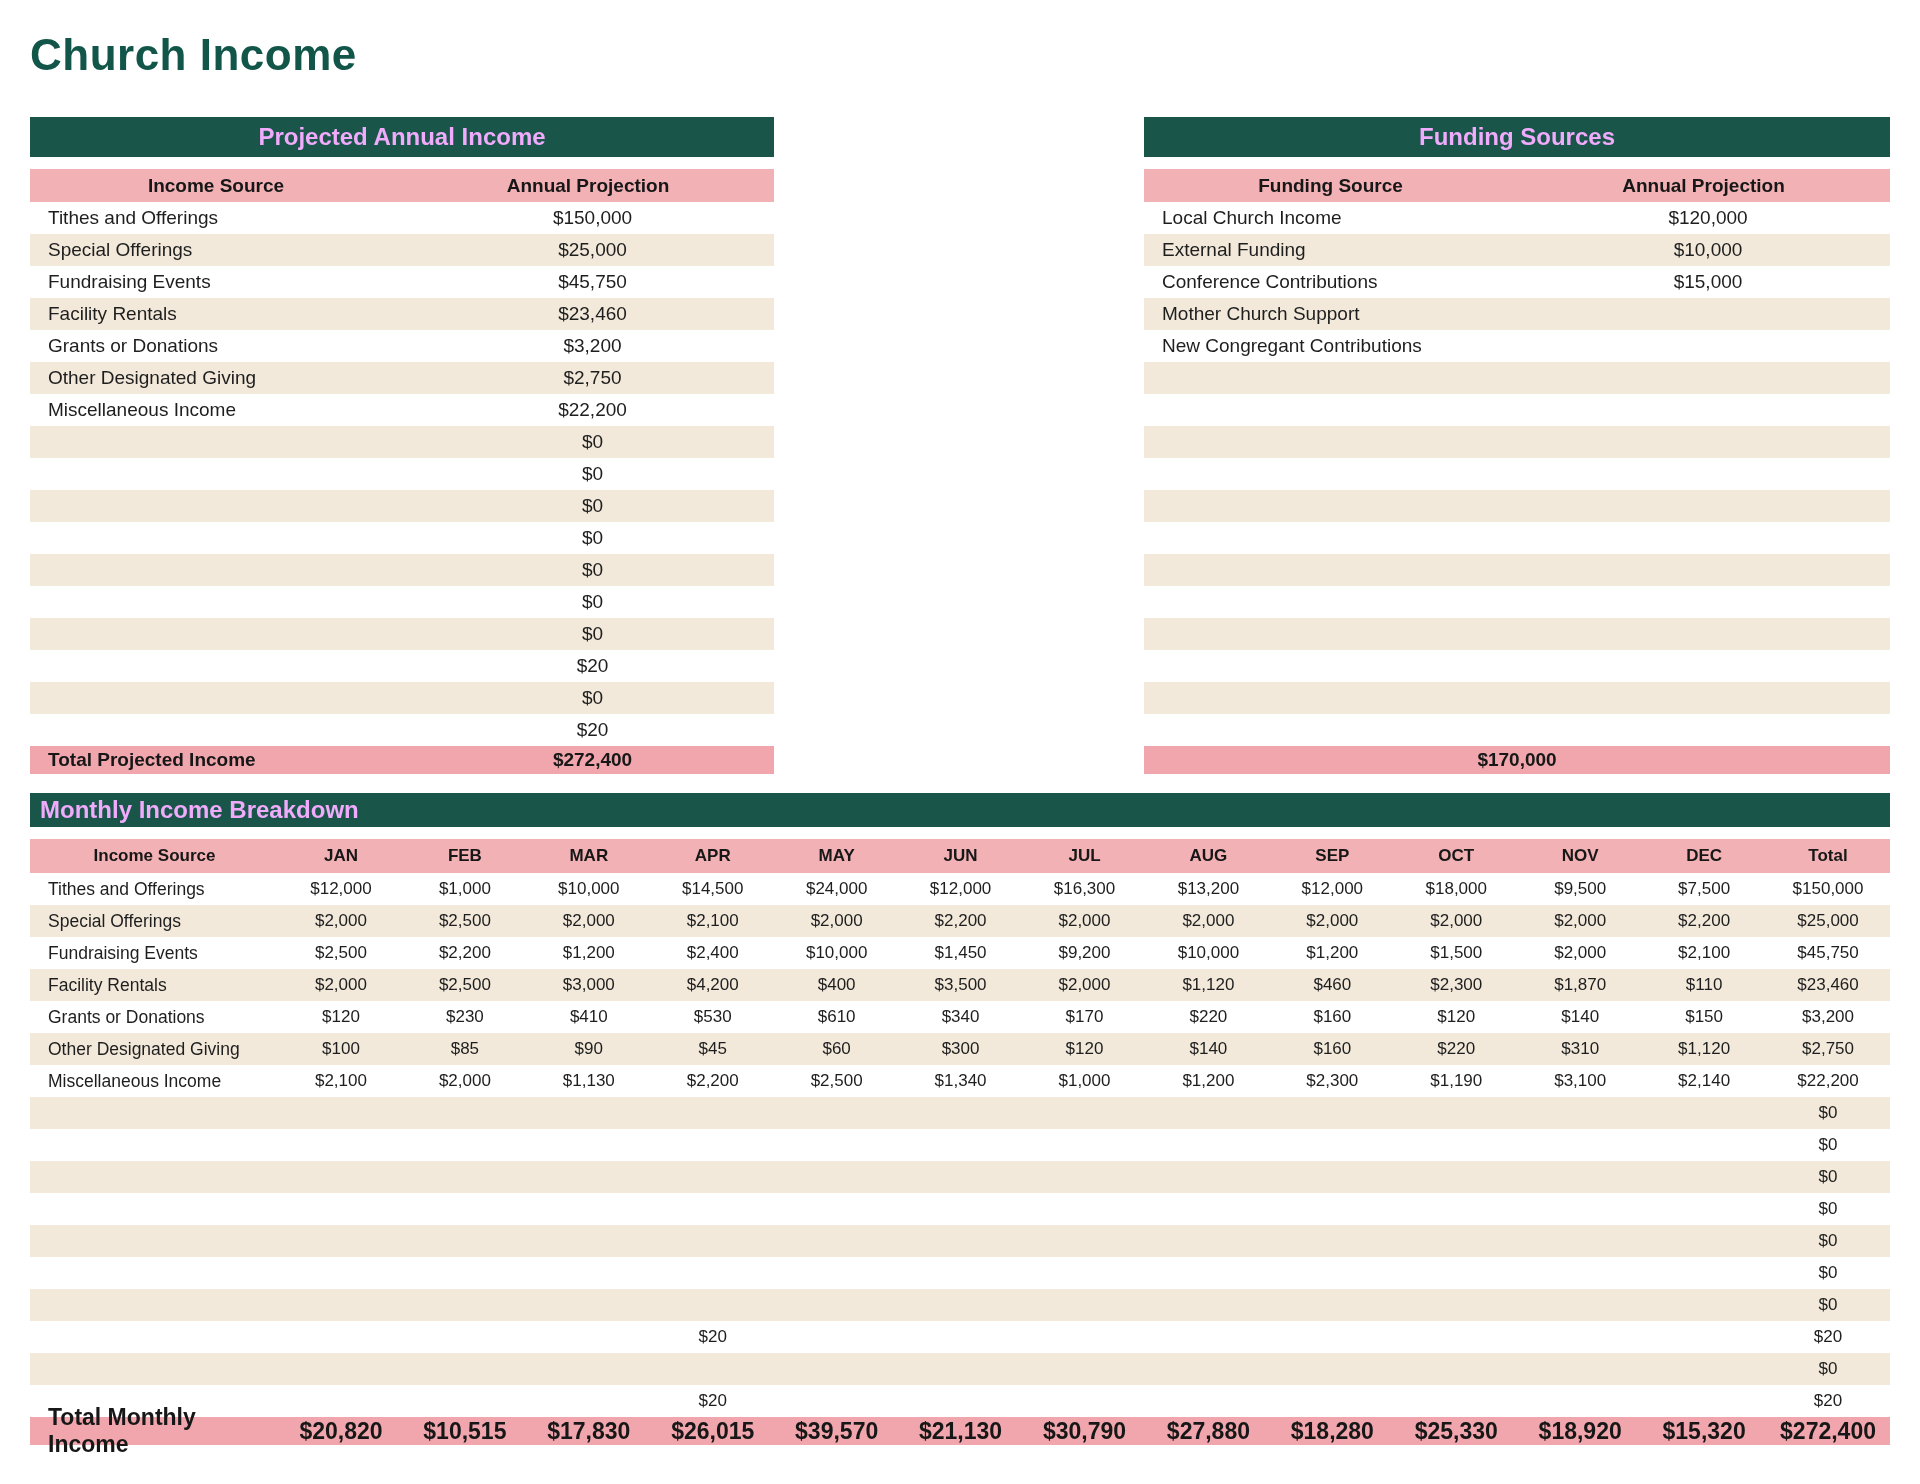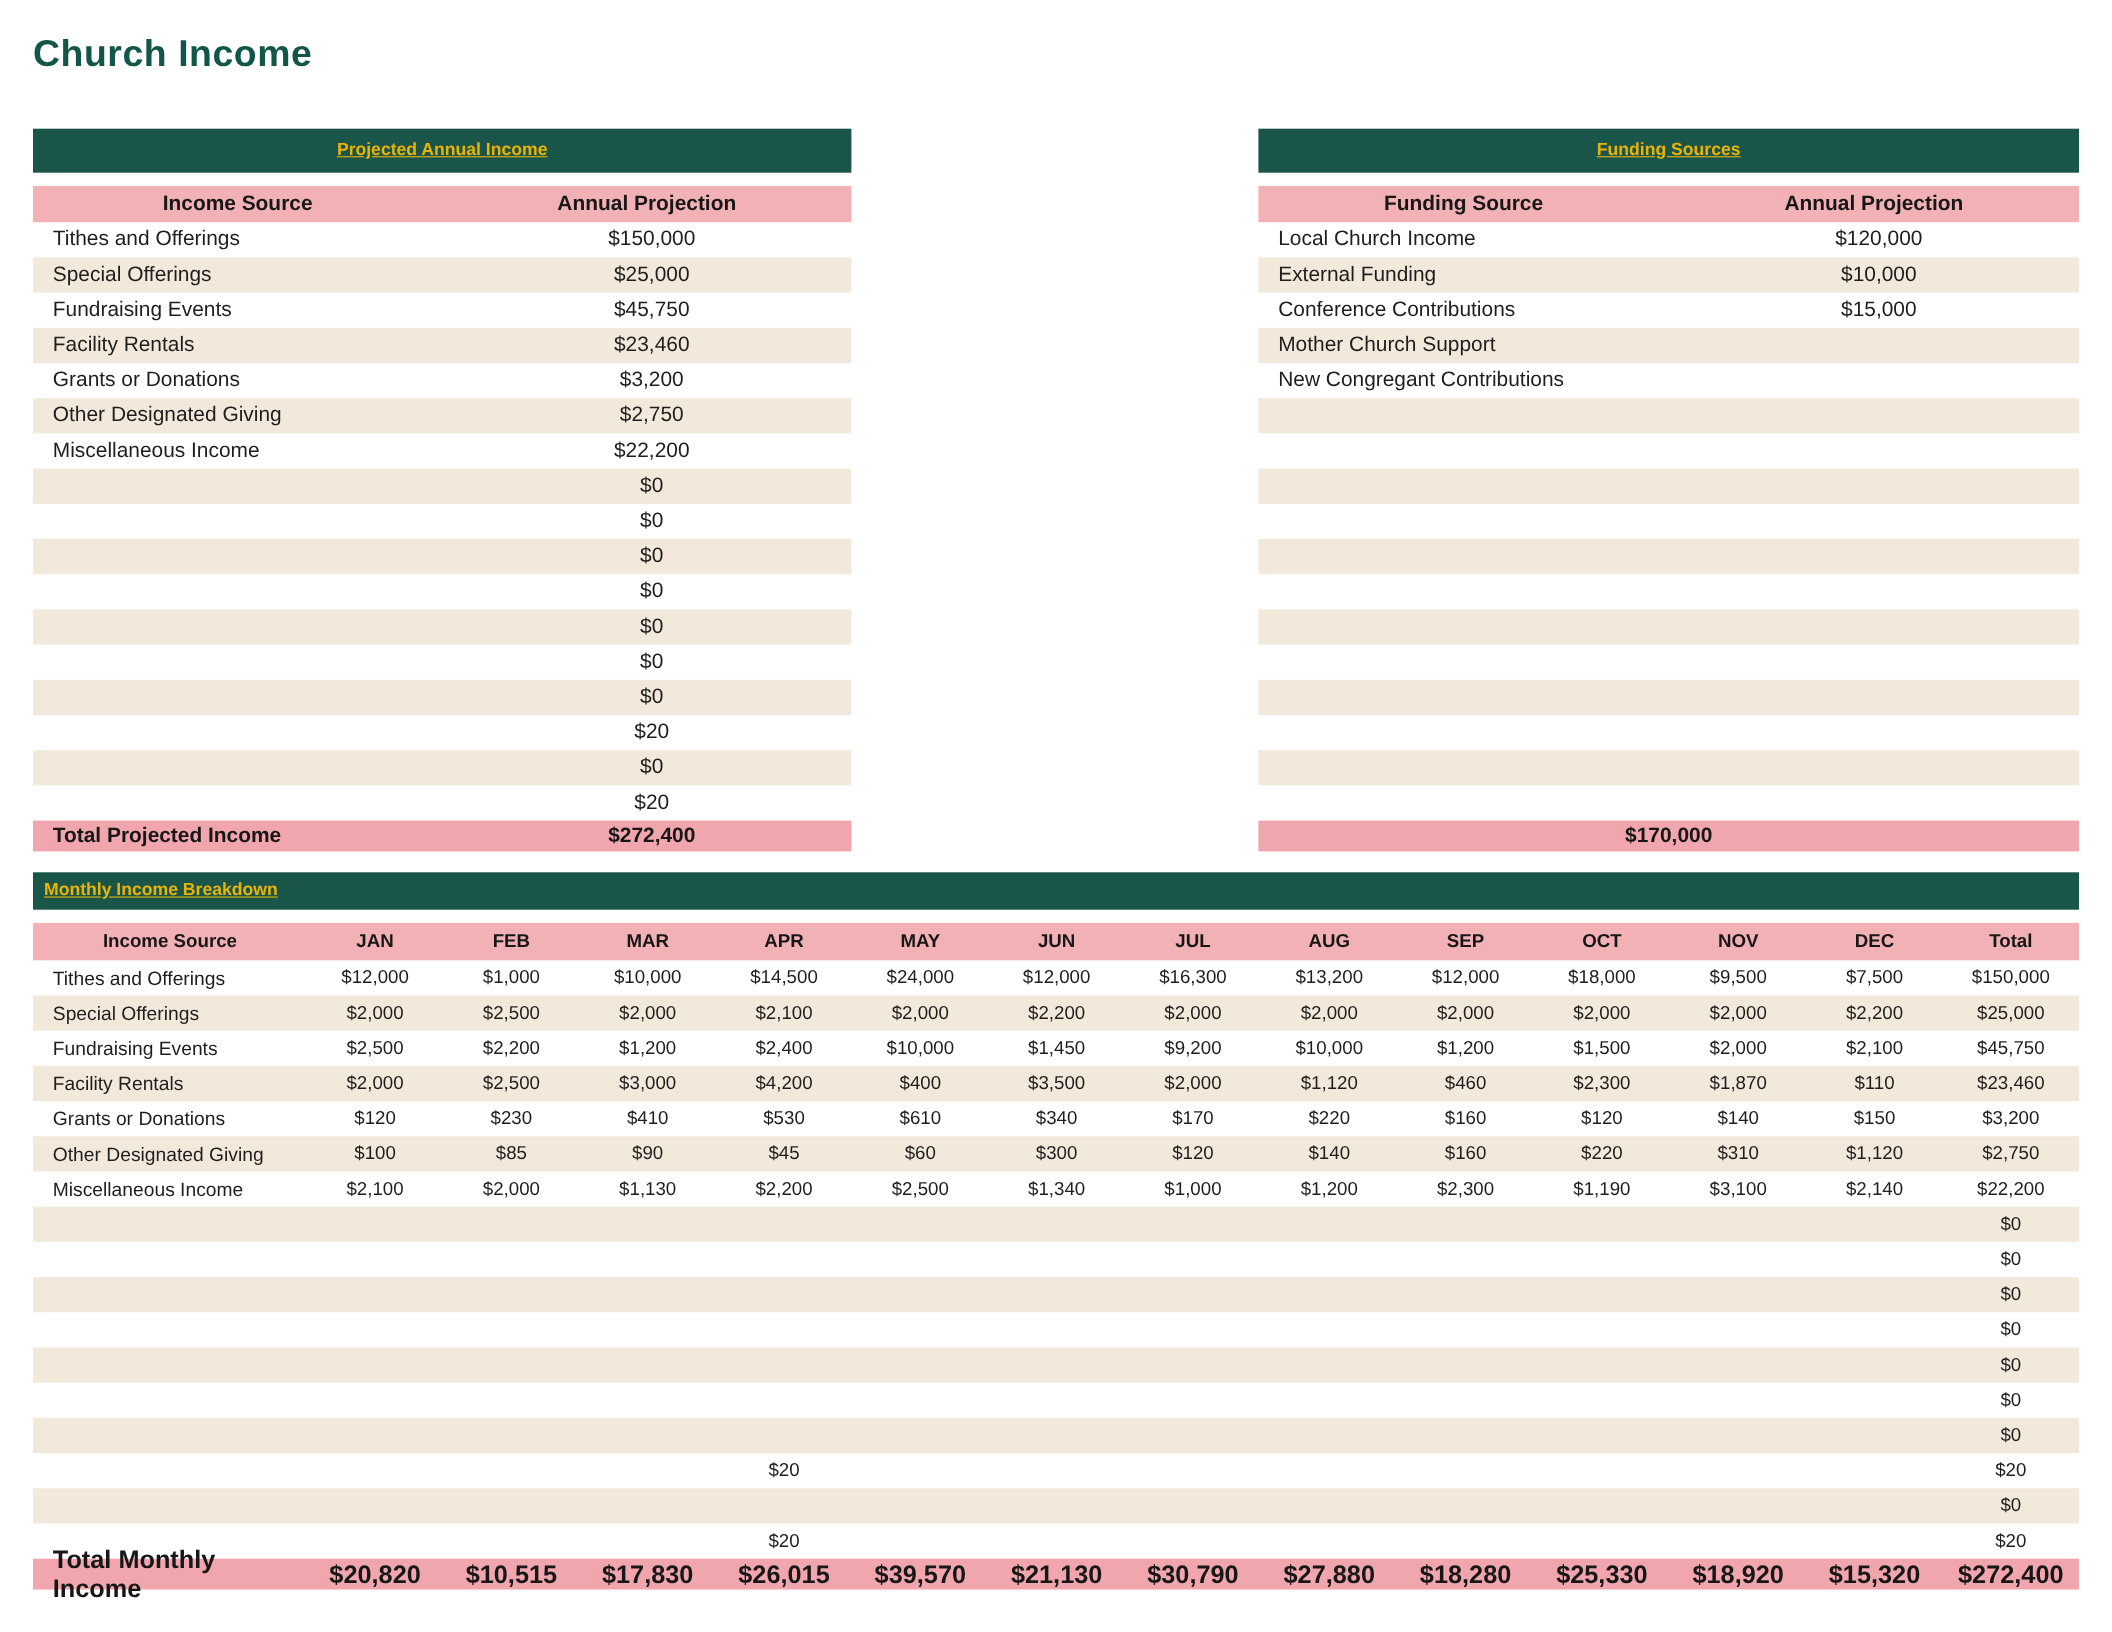--- a/index.html
+++ b/index.html
@@ -3,32 +3,32 @@
 <meta charset="utf-8">
 <style>
   html,body{margin:0;padding:0;background:#ffffff;}
   body{
     width:1920px;height:1484px;position:relative;overflow:hidden;
     font-family:"Liberation Sans","DejaVu Sans",sans-serif;
     color:var(--text,#1e1e1e);
   }
   .page-title{
     position:absolute;left:30px;top:30px;margin:0;
-    font-size:34px;font-weight:bold;letter-spacing:0.5px;
+    font-size:44px;font-weight:bold;letter-spacing:0.5px;
     color:var(--title,#12564a);
   }
   .top-tables{
     position:absolute;top:117px;left:30px;width:1860px;
     display:flex;justify-content:space-between;
   }
   .side-table{width:744px;}
   .thead{
-    height:40px;background:var(--green,#1a5549);color:#eab308;
+    height:40px;background:var(--green,#1a5549);color:#f0abfc;
     display:flex;align-items:center;justify-content:center;
-    font-weight:bold;font-size:16px;text-decoration:underline;
+    font-weight:bold;font-size:24px;
   }
   .subhead{
     height:33px;background:var(--pink,#f2b1b5);
     display:flex;font-weight:bold;font-size:19px;color:#171717;margin-top:12px;
   }
   .subhead .c1,.subhead .c2{flex:1;display:flex;align-items:center;justify-content:center;}
   .row{height:32px;display:flex;font-size:19px;}
   .row .c1{flex:1;display:flex;align-items:center;padding-left:18px;box-sizing:border-box;}
   .row .c2{flex:1;display:flex;align-items:center;justify-content:center;}
   .rows .row:nth-child(even){background:var(--beige,#f2e9db);}

